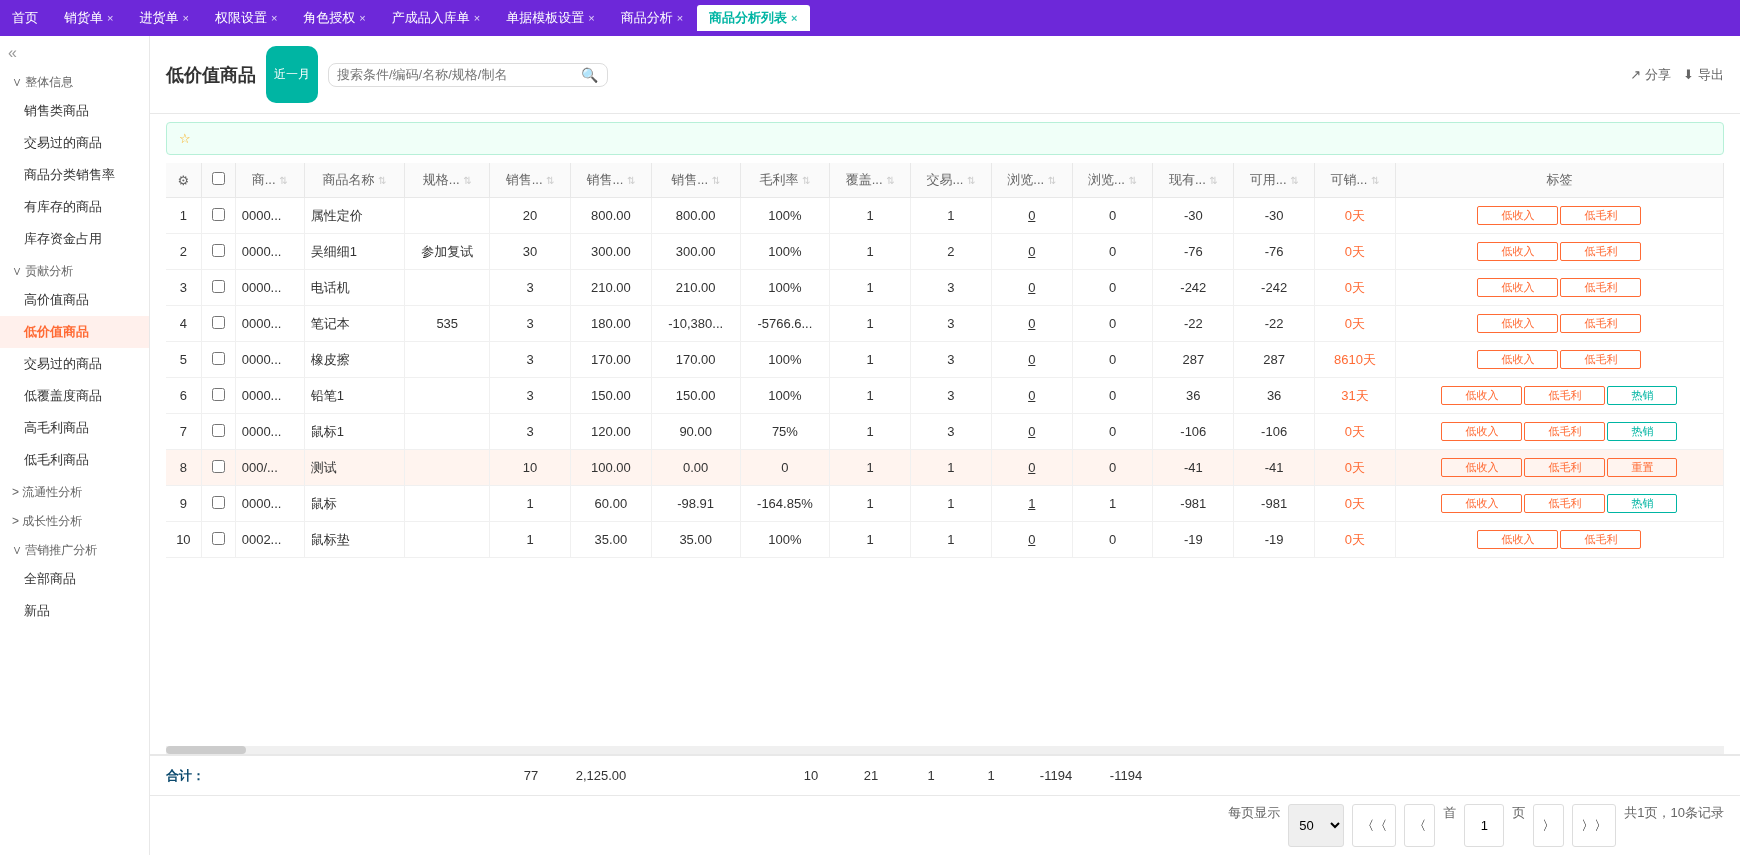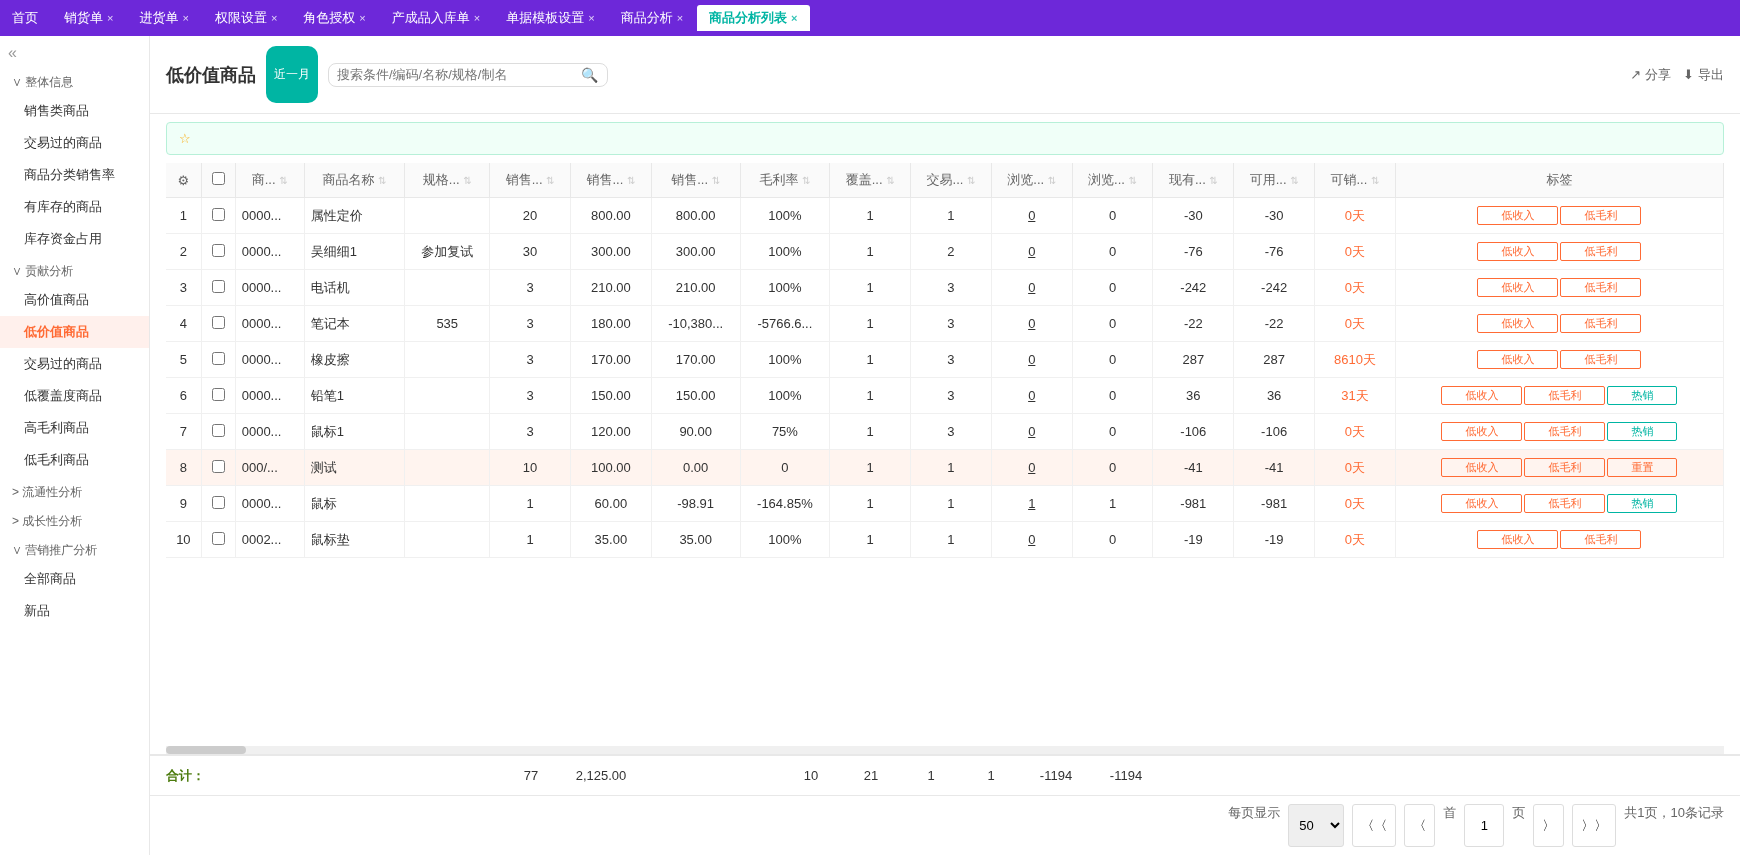--- a/index.html
+++ b/index.html
@@ -184,21 +184,21 @@
     .text-orange { color: #ff6b35; }
 
     
     .table-footer {
       border-top: 2px solid #e8e8e8;
       padding: 8px 16px;
       display: flex;
       align-items: center;
       background: #fff;
     }
-    .footer-label { color: #4d7c0f; margin-right: 16px; font-weight: bold; }
+    .footer-label { color: #0c4a6e; margin-right: 16px; font-weight: bold; }
     .footer-cells {
       display: flex;
       flex: 1;
       gap: 0;
     }
     .footer-cell {
       text-align: center;
       padding: 4px 8px;
       color: #333;
     }

